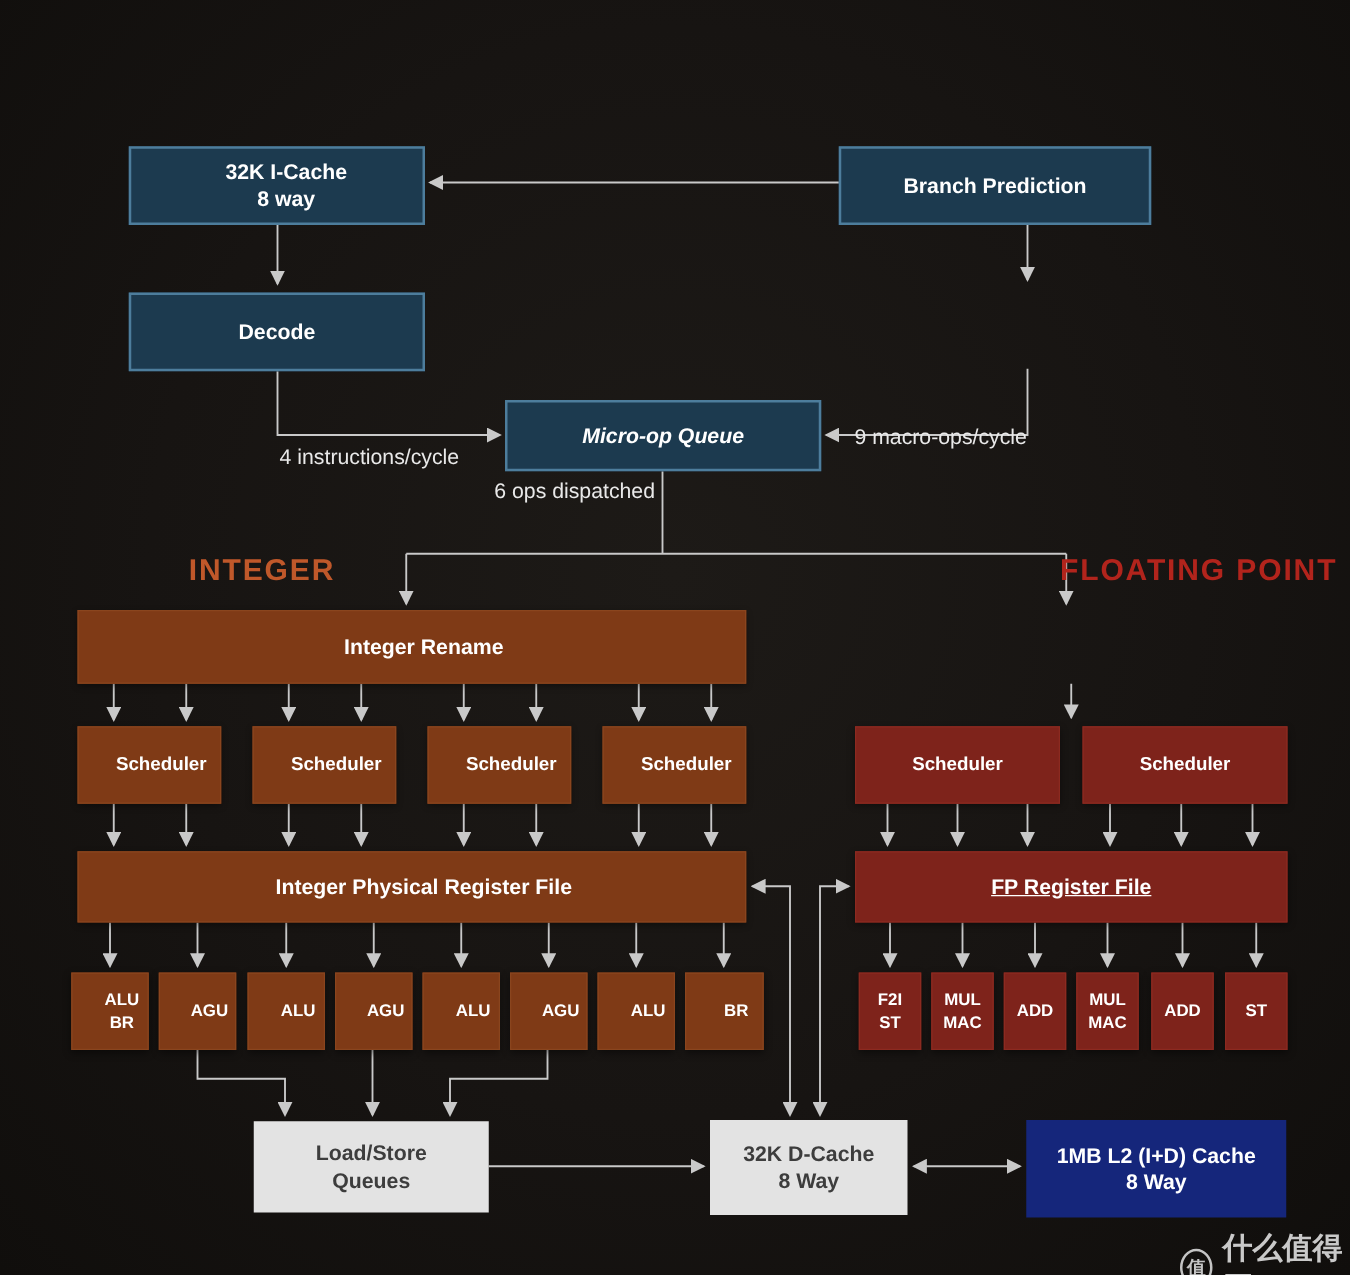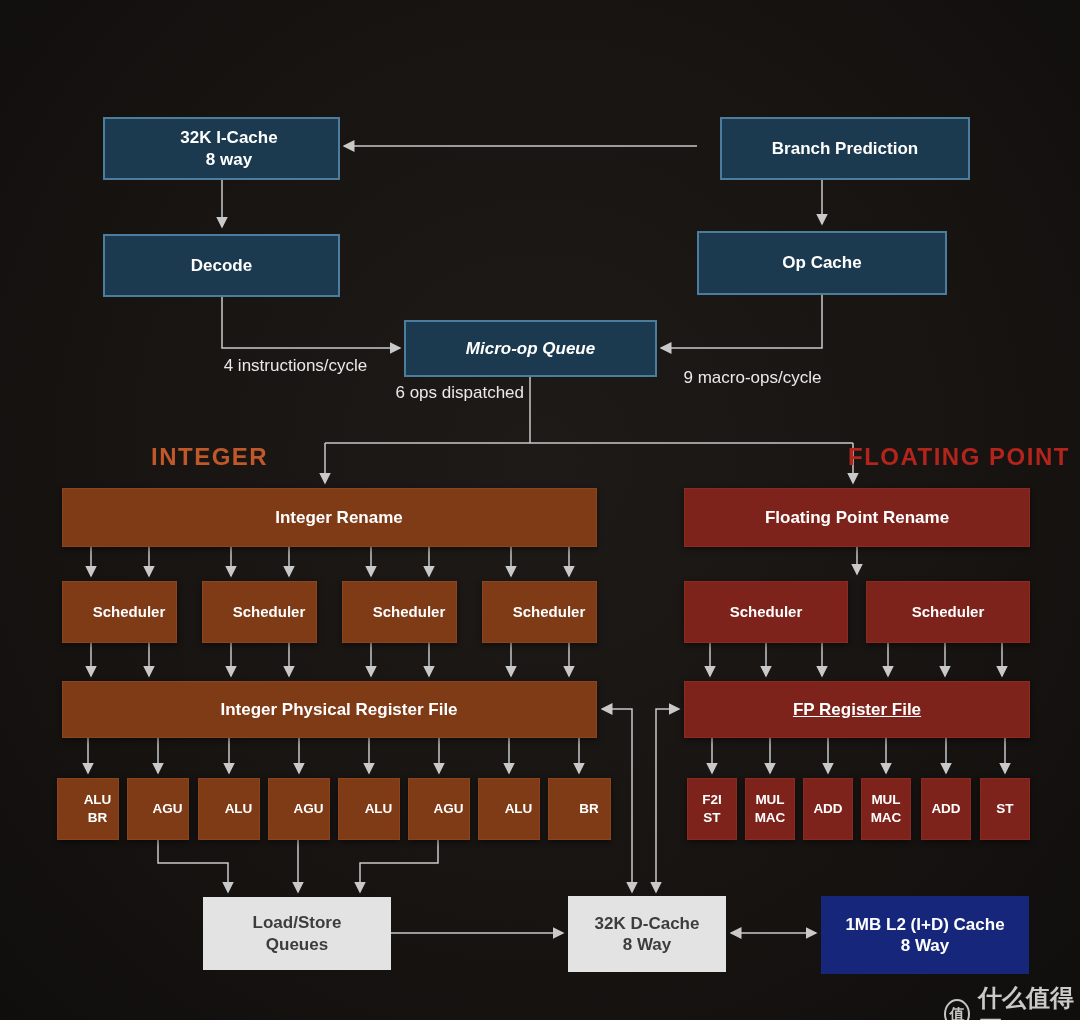--- a/index.html
+++ b/index.html
@@ -136,35 +136,32 @@
 
       <path d="M602,709 H632 V892" marker-start="url(#arrS)" marker-end="url(#arrE)"></path>
       <path d="M679,709 H656 V892" marker-start="url(#arrS)" marker-end="url(#arrE)"></path>
     </g>
   </svg>
 
   <div class="box blue" style="left:103px;top:117px;width:237px;height:63px;padding-left:15px;">
     <span>32K I-Cache</span>
     <span>8 way</span>
   </div>
-  <div class="box blue" style="left:720px;top:117px;width:250px;height:63px;">
+  <div class="box blue" style="left:671px;top:117px;width:250px;height:63px;">
     <span>Branch Prediction</span>
   </div>
   <div class="box blue" style="left:103px;top:234px;width:237px;height:63px;">
     <span>Decode</span>
   </div>
-  <div class="box blue" style="left:697px;top:231px;width:250px;height:64px;">
-    <span>Op Cache</span>
-  </div>
   <div class="box blue" style="left:404px;top:320px;width:253px;height:57px;font-style:italic;">
     <span>Micro-op Queue</span>
   </div>
 
   <div class="edge-label" style="left:188px;top:356px;width:215px;">4 instructions/cycle</div>
-  <div class="edge-label" style="left:645px;top:368px;width:215px;">9 macro-ops/cycle</div>
+  <div class="edge-label" style="left:645px;top:340px;width:215px;">9 macro-ops/cycle</div>
   <div class="edge-label" style="left:352px;top:383px;width:172px;text-align:right;">6 ops dispatched</div>
 
   <div class="section-label int" style="left:151px;top:443px;width:200px;">INTEGER</div>
   <div class="section-label fp" style="left:848px;top:443px;width:232px;">FLOATING POINT</div>
 
   <div class="box orange" style="left:62px;top:488px;width:535px;height:59px;">
     <span>Integer Rename</span>
   </div>
   <div class="box orange sched" style="left:62px;top:581px;width:115px;height:62px;">
     <span>Scheduler</span>
@@ -201,23 +198,20 @@
   <div class="box orange unit" style="left:408px;top:778px;width:62px;height:62px;">
     <span>AGU</span>
   </div>
   <div class="box orange unit" style="left:478px;top:778px;width:62px;height:62px;">
     <span>ALU</span>
   </div>
   <div class="box orange unit" style="left:548px;top:778px;width:63px;height:62px;">
     <span>BR</span>
   </div>
 
-  <div class="box red" style="left:684px;top:488px;width:346px;height:59px;">
-    <span>Floating Point Rename</span>
-  </div>
   <div class="box red sched" style="left:684px;top:581px;width:164px;height:62px;">
     <span>Scheduler</span>
   </div>
   <div class="box red sched" style="left:866px;top:581px;width:164px;height:62px;">
     <span>Scheduler</span>
   </div>
   <div class="box red" style="left:684px;top:681px;width:346px;height:57px;text-decoration:underline;">
     <span>FP Register File</span>
   </div>
 

